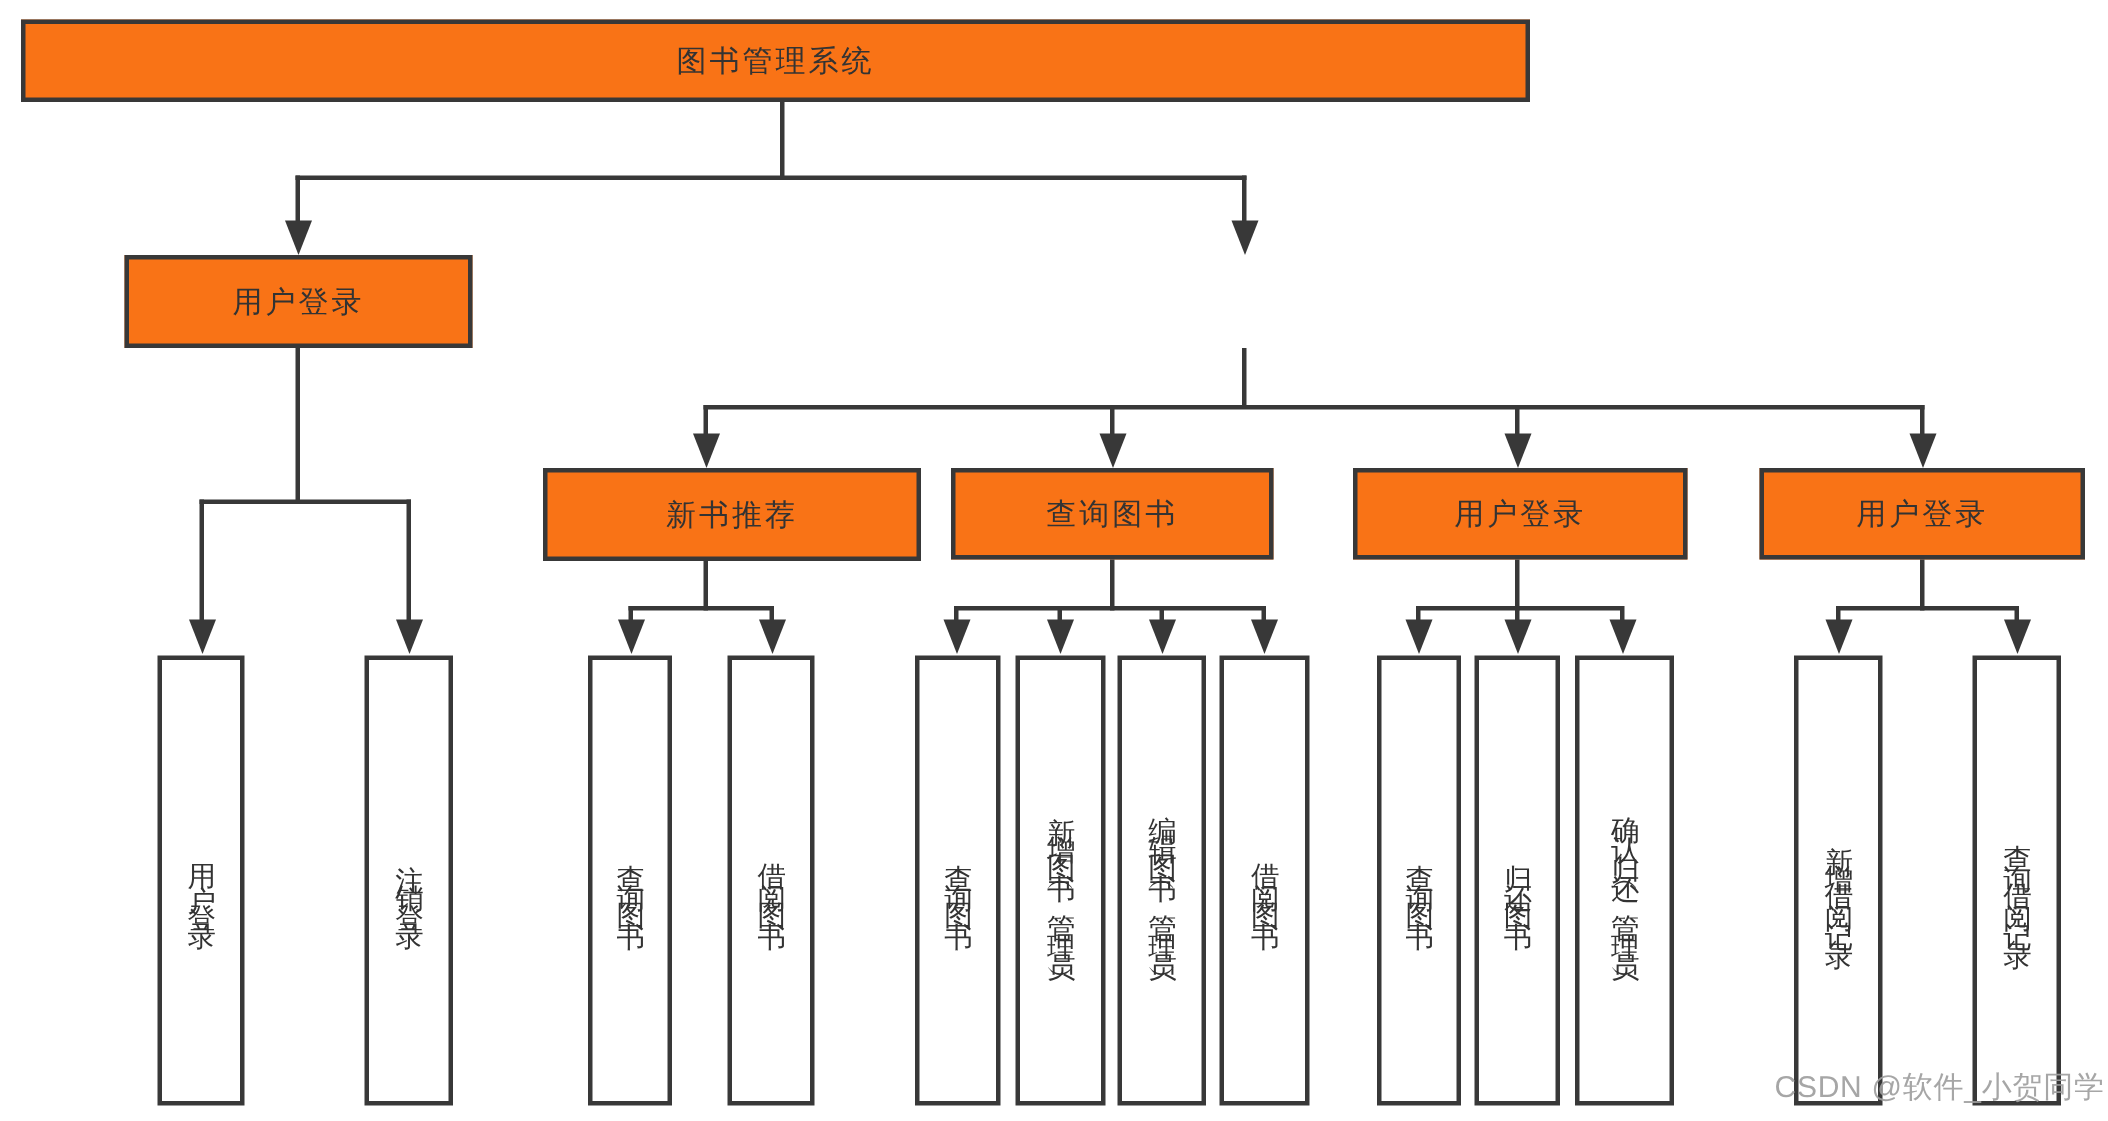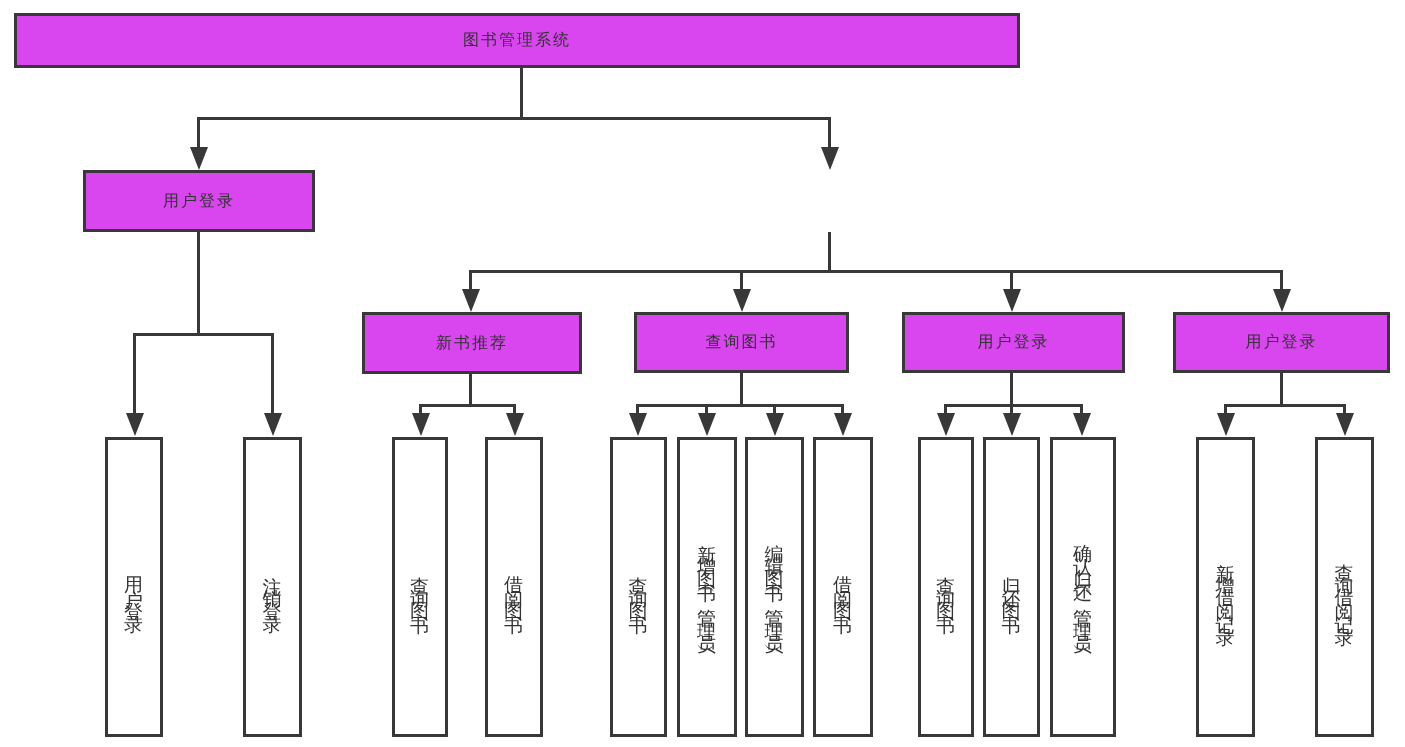--- a/index.html
+++ b/index.html
@@ -1,23 +1,23 @@
 <!DOCTYPE html>
 <html><head>
 <meta charset="utf-8">
 <style>
   html,body{margin:0;padding:0;background:#ffffff;}
   #stage{
     position:relative;width:1405px;height:747px;background:#ffffff;
     font-family:"Liberation Sans","DejaVu Sans",sans-serif;overflow:hidden;
   }
   .node{
-    position:absolute;box-sizing:border-box;border:3px solid #383838;background:#d946ef;
+    position:absolute;box-sizing:border-box;border:3px solid #383838;background:#f97316;
     display:flex;align-items:center;justify-content:center;
-    font-size:16px;letter-spacing:2px;color:#333333;white-space:nowrap;
+    font-size:20px;letter-spacing:2px;color:#333333;white-space:nowrap;
   }
   .leaf{
     position:absolute;box-sizing:border-box;border:3px solid #383838;background:#ffffff;
     top:437px;height:300px;
     display:flex;align-items:center;justify-content:center;
     writing-mode:vertical-rl;text-orientation:mixed;
     font-size:19px;letter-spacing:13px;color:#333333;line-height:1;
   }
   .vline,.hline{position:absolute;background:#383838;}
   .vline{width:3px;}
@@ -34,21 +34,21 @@
 </style>
 </head>
 <body>
 
 <div id="stage">
 
   <div class="node" style="left:14px;top:13px;width:1006px;height:55px;">图书管理系统</div>
 
   <div class="node" style="left:83px;top:170px;width:232px;height:62px;">用户登录</div>
 
-  <div class="node" style="left:362px;top:312px;width:220px;height:62px;">新书推荐</div>
+  <div class="node" style="left:362px;top:312px;width:252px;height:62px;">新书推荐</div>
   <div class="node" style="left:634px;top:312px;width:215px;height:61px;">查询图书</div>
   <div class="node" style="left:902px;top:312px;width:223px;height:61px;">用户登录</div>
   <div class="node" style="left:1173px;top:312px;width:217px;height:61px;">用户登录</div>
 
   <div class="leaf" style="left:105px;width:58px;">用户登录</div>
   <div class="leaf" style="left:243px;width:59px;">注销登录</div>
   <div class="leaf" style="left:392px;width:56px;">查询图书</div>
   <div class="leaf" style="left:485px;width:58px;">借阅图书</div>
   <div class="leaf" style="left:610px;width:57px;">查询图书</div>
   <div class="leaf" style="left:677px;width:60px;">新增图书（管理员）</div>
@@ -112,13 +112,14 @@
   <span class="vline" style="left:1080px;top:404px;height:14px;"></span>
   <span class="arrow" style="left:1073px;top:413px;"></span>
 
   <span class="vline" style="left:1280px;top:373px;height:34px;"></span>
   <span class="hline" style="left:1224px;top:404px;width:122px;"></span>
   <span class="vline" style="left:1224px;top:404px;height:14px;"></span>
   <span class="arrow" style="left:1217px;top:413px;"></span>
   <span class="vline" style="left:1343px;top:404px;height:14px;"></span>
   <span class="arrow" style="left:1336px;top:413px;"></span>
 
+  <div class="watermark">CSDN @软件_小贺同学</div>
 </div>
 
 </body></html>

